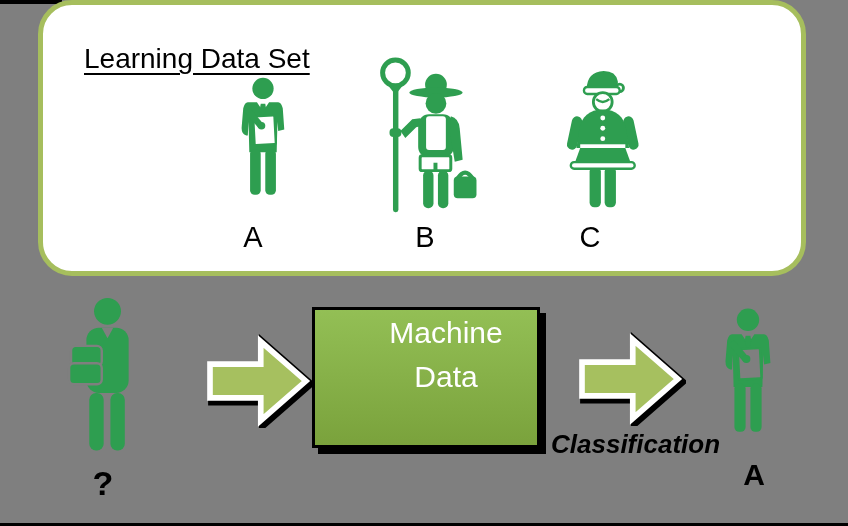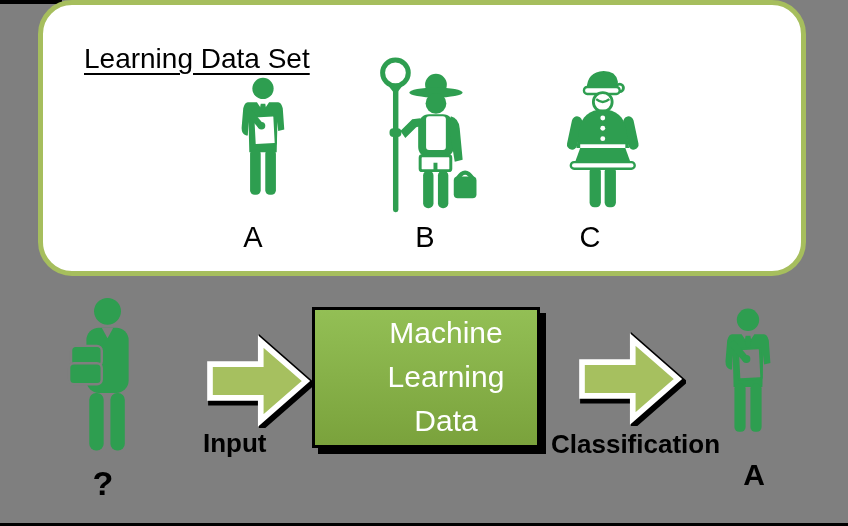--- a/index.html
+++ b/index.html
@@ -31,21 +31,21 @@
   #icon-a{left:225px;top:60px;width:76px;height:158px;}
   #icon-b{left:378px;top:56px;width:110px;height:168px;}
   #icon-c{left:552px;top:63px;width:94px;height:156px;}
   #icon-input{left:56px;top:296px;width:104px;height:168px;}
   #icon-output{left:708px;top:293px;width:80px;height:160px;}
   #q-label{left:83px;top:464px;width:40px;font-size:34px;font-weight:bold;color:#000;text-align:center;}
   #out-label{left:733px;top:458px;width:42px;font-size:30px;font-weight:bold;color:#000;text-align:center;}
   #arrow-input{left:200px;top:334px;width:114px;height:94px;}
   #arrow-class{left:572px;top:332px;width:114px;height:94px;}
   #input-label{left:203px;top:428px;font-size:26px;font-weight:bold;color:#000;}
-  #class-label{left:551px;top:429px;font-size:26px;font-weight:bold;color:#000;}
+  #class-label{left:551px;top:429px;font-size:26px;font-weight:bold;color:#000;font-style:italic;}
   #ml-box{
     left:312px;top:307px;width:222px;height:134px;
     border:3px solid #000;
     background:linear-gradient(180deg,var(--box-gradient-top,#93bf55),var(--box-gradient-bottom,#7aa23c));
     box-shadow:6px 6px 0 0 #000;
     color:var(--box-text-white,#fff);
     text-align:center;font-size:30px;line-height:44px;padding-top:1px;
   }
   #ml-box span{display:block;padding-left:40px;}
 </style>
@@ -153,25 +153,23 @@
         <use href="#sym-student"></use>
       </svg>
   </div>
   <div class="abs" id="q-label">?</div>
 
   <div class="abs icon-wrap" id="arrow-input">
     <svg>
         <use href="#sym-block-arrow"></use>
       </svg>
   </div>
-  <div class="abs" id="input-label">Input</div>
 
   <div class="abs" id="ml-box">
     <span>Machine</span>
-    <span>Learning</span>
     <span>Data</span>
   </div>
 
   <div class="abs icon-wrap" id="arrow-class">
     <svg>
         <use href="#sym-block-arrow"></use>
       </svg>
   </div>
   <div class="abs" id="class-label">Classification</div>
 

